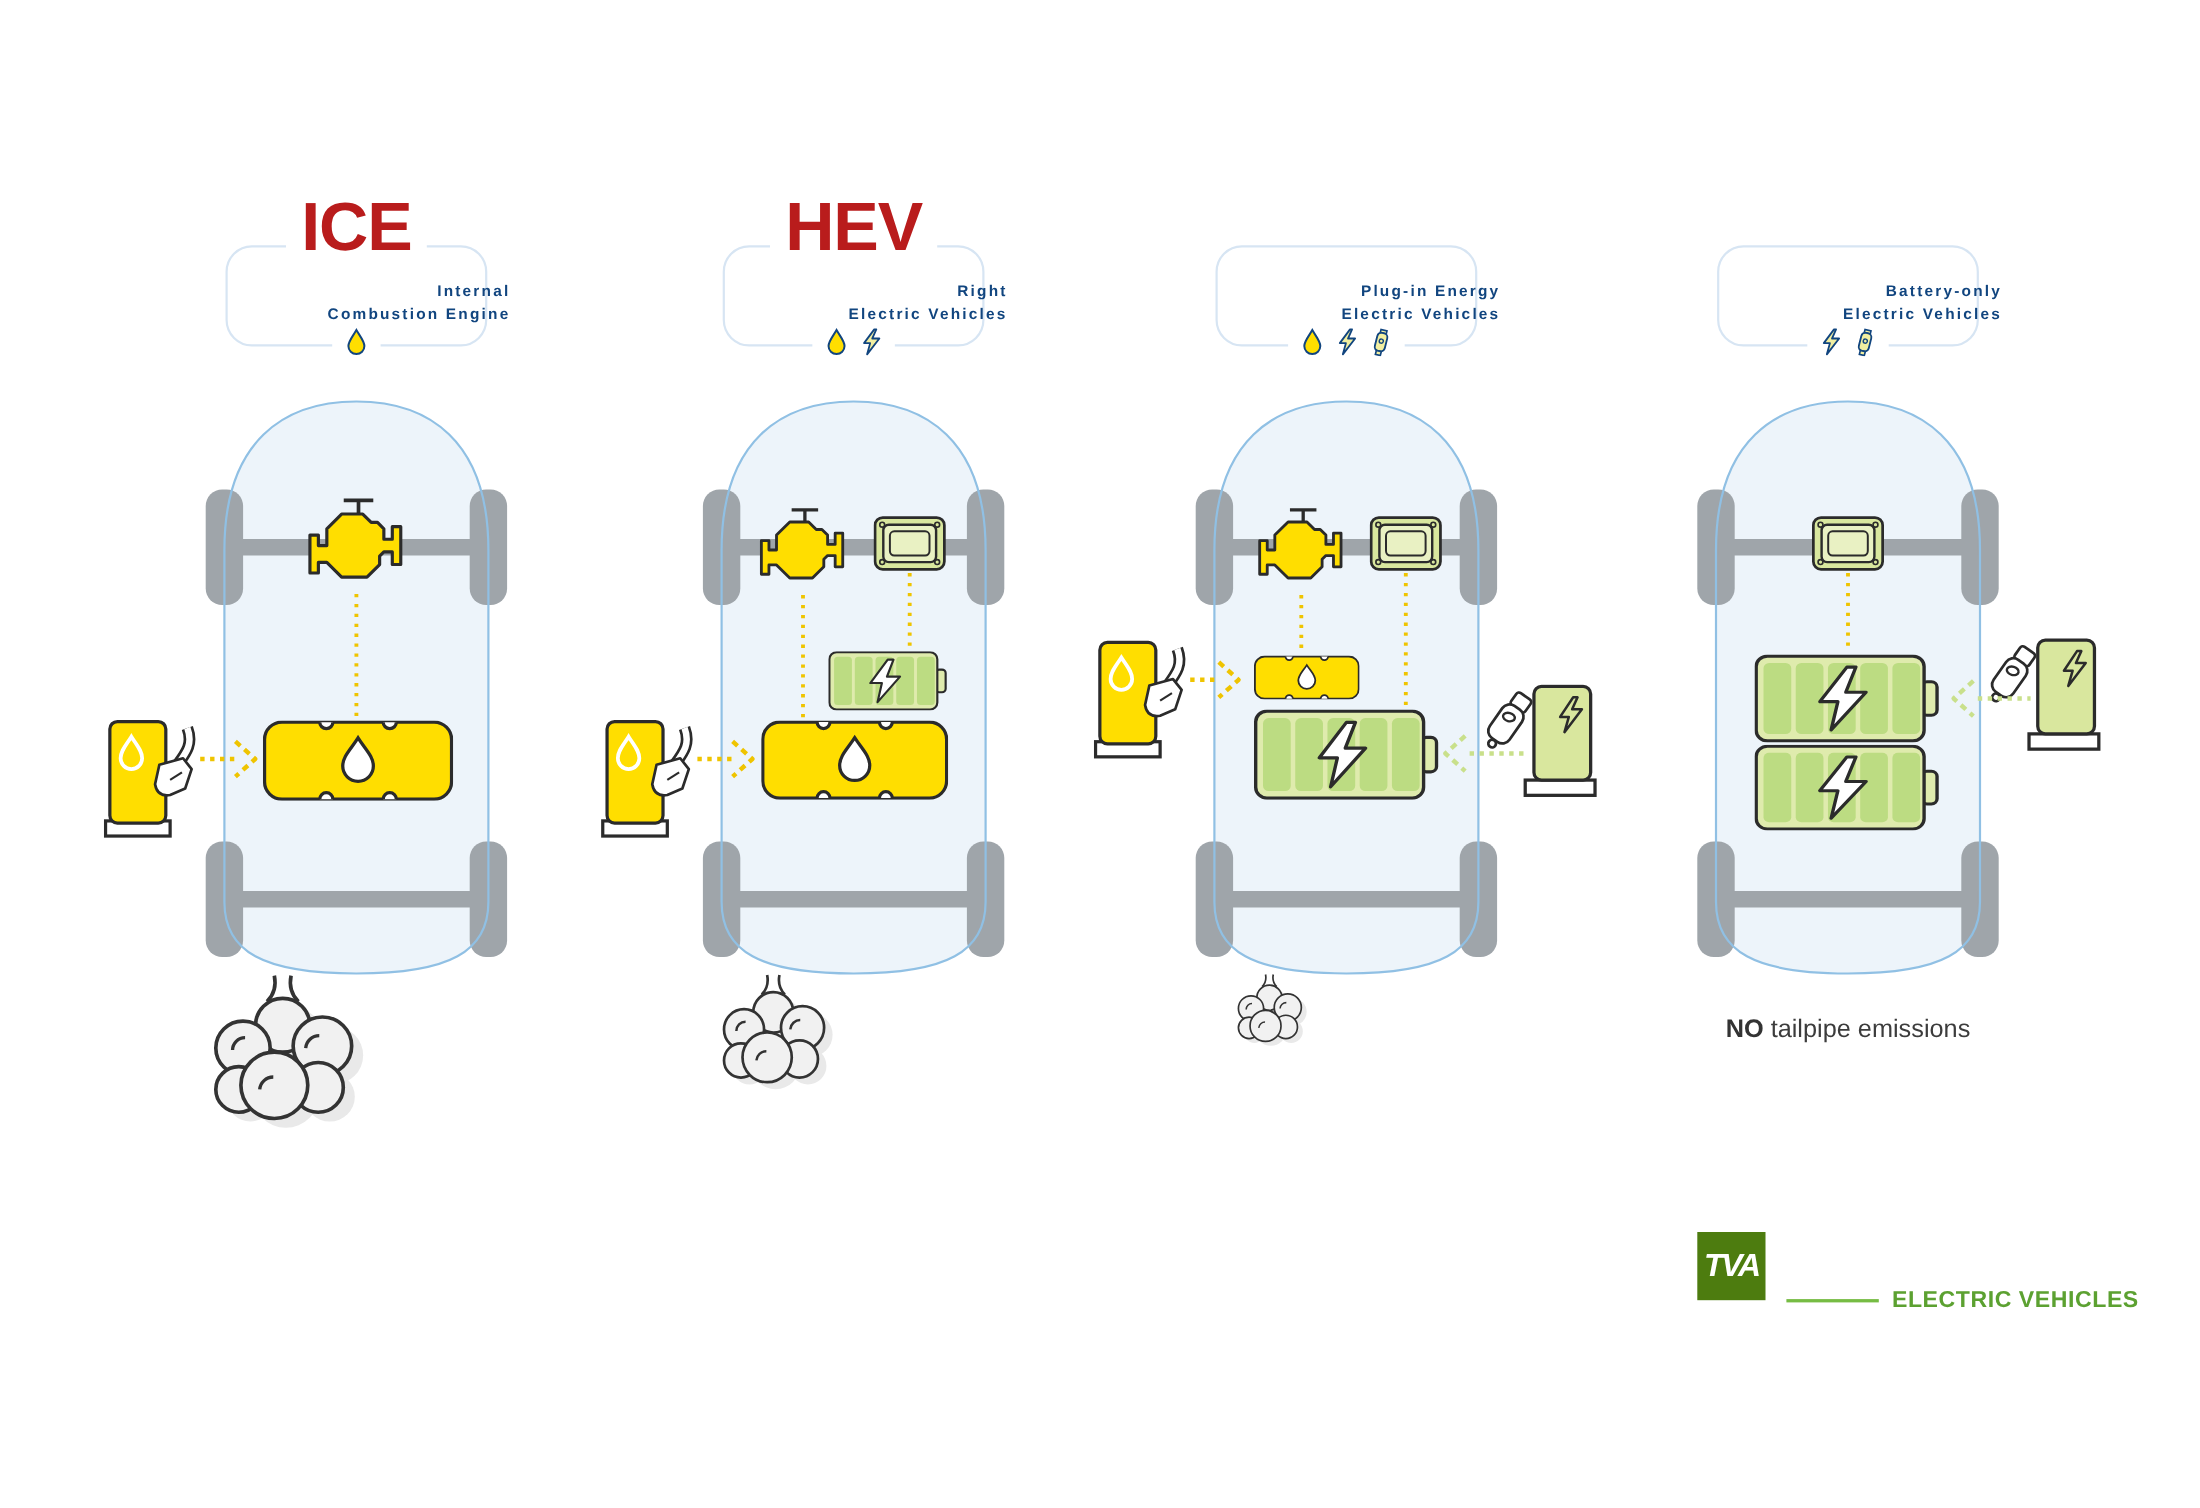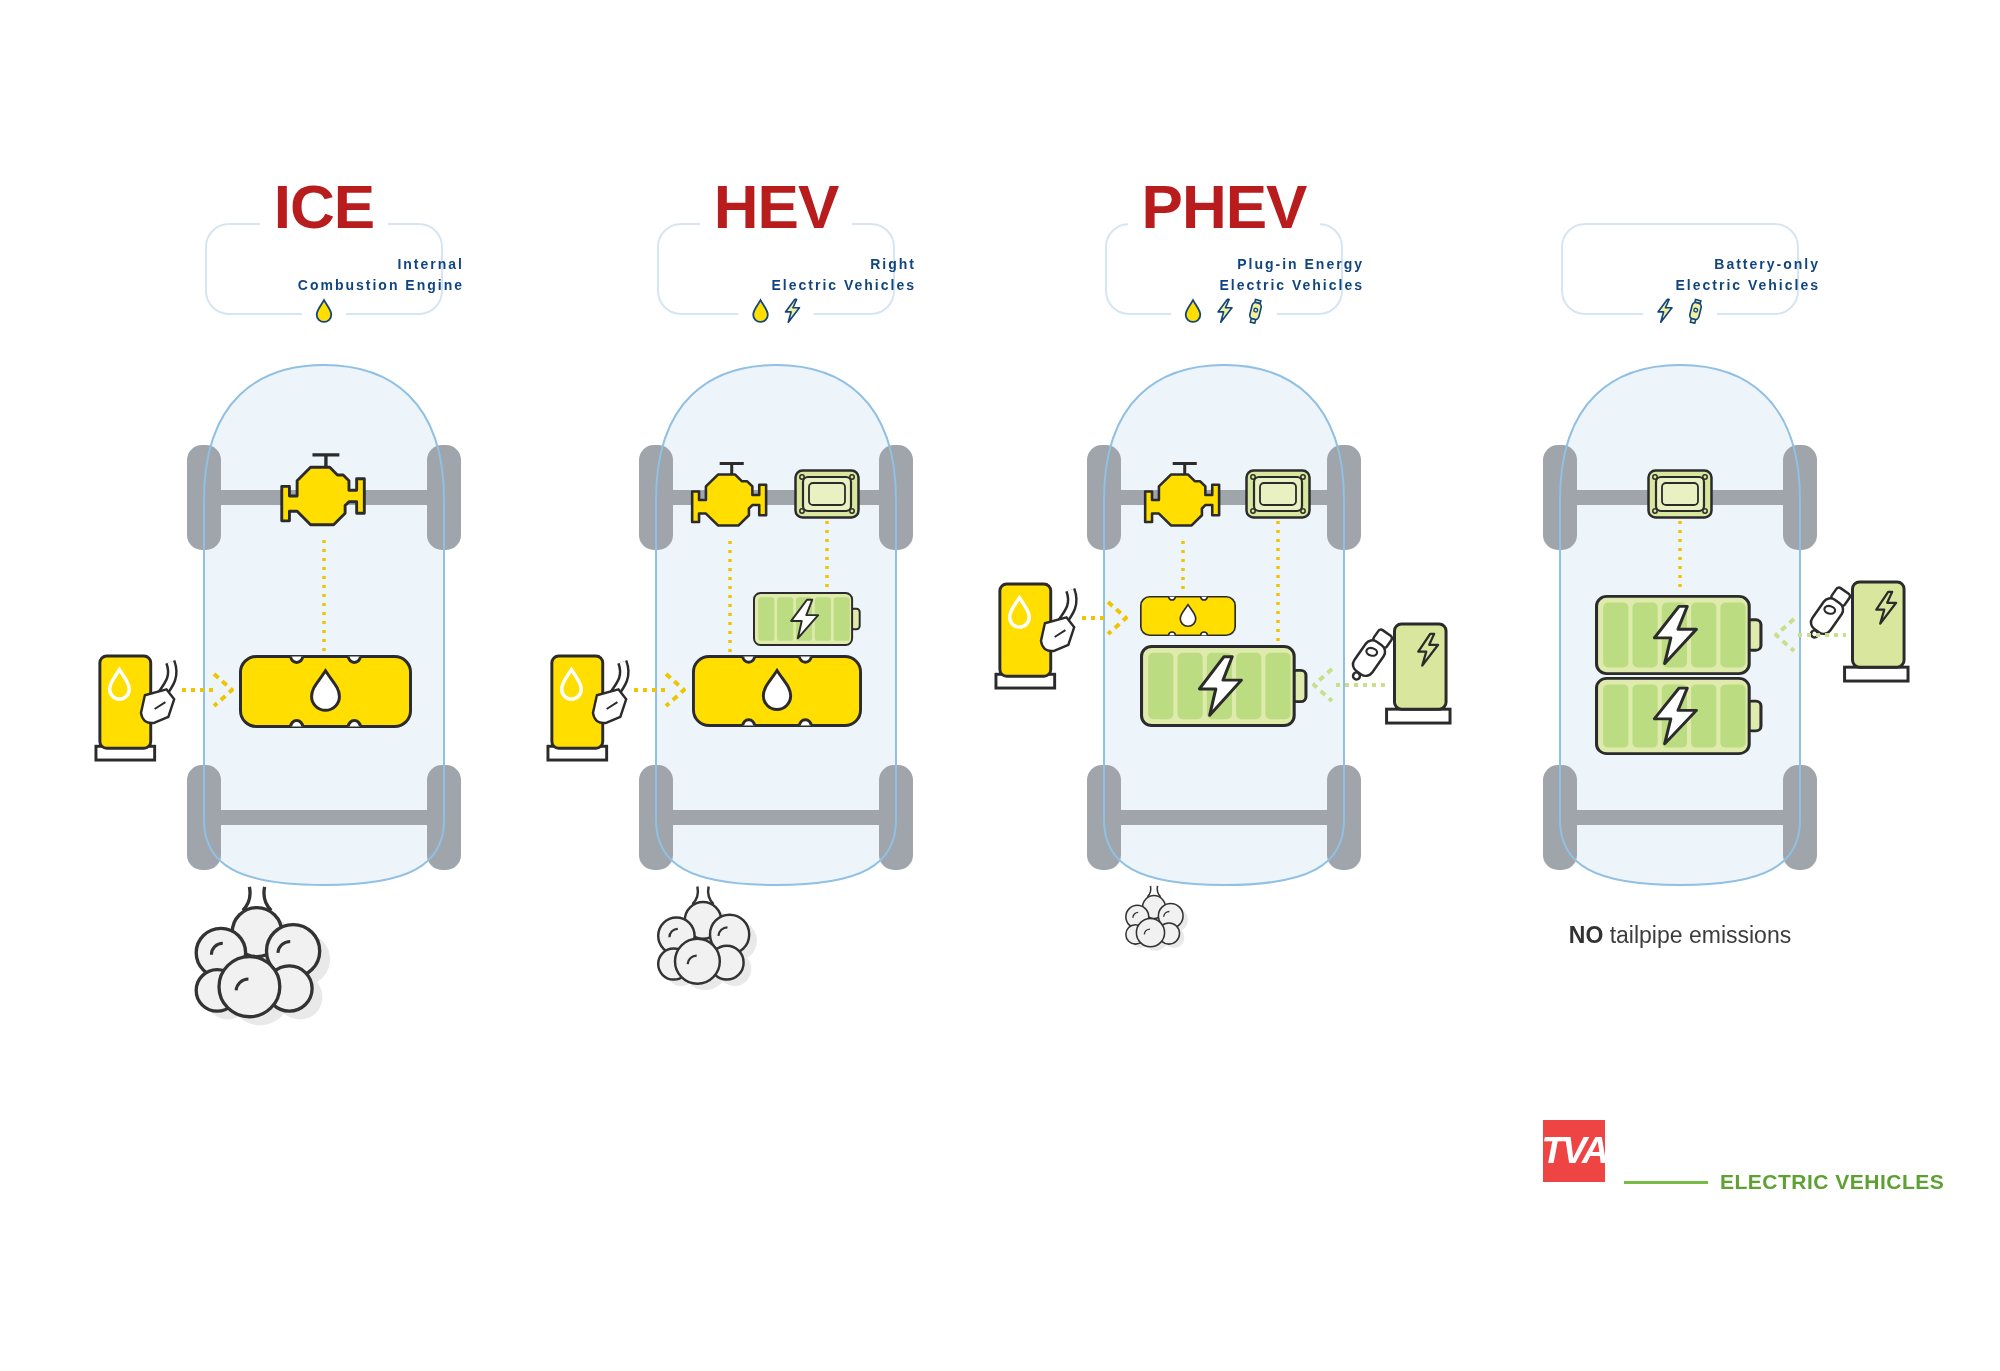--- a/index.html
+++ b/index.html
@@ -22,23 +22,23 @@
   .arrdots{stroke:#EFC400;stroke-width:4;stroke-dasharray:4 5;fill:none;}
   .arrhead{stroke:#EFC400;stroke-width:4;stroke-dasharray:6 5;fill:none;stroke-linejoin:round;}
   .garrdots{stroke:#C9E08B;stroke-width:4;stroke-dasharray:4 5;fill:none;}
   .garrhead{stroke:#C9E08B;stroke-width:4;stroke-dasharray:6 5;fill:none;stroke-linejoin:round;}
   
   .no-emissions{position:absolute;left:1565px;top:918px;width:230px;text-align:center;
                 font-size:23px;line-height:35px;color:#3C3C3C;}
   .no-emissions b{font-weight:700;color:#333;}
   
   .logo{position:absolute;left:1540px;top:1112px;width:380px;height:96px;}
-  .tva-box{position:absolute;left:3px;top:8px;width:62px;height:62px;background:#ef4444;
+  .tva-box{position:absolute;left:3px;top:8px;width:62px;height:62px;background:#4d7c0f;
            color:#fff;display:flex;align-items:center;justify-content:center;
-           font-weight:700;font-style:italic;font-size:37px;letter-spacing:-2px;}
+           font-weight:700;font-style:italic;font-size:29px;letter-spacing:-2px;}
   .wordmark{position:absolute;left:82px;top:0px;font-size:47px;font-weight:700;letter-spacing:-1px;line-height:52px;white-space:nowrap;}
   .wm-energy{color:#76BC43;}
   .wm-right{color:#2D9CDB;}
   .wm-reg{color:#2D9CDB;font-size:15px;vertical-align:20px;font-weight:700;}
   .tagline{position:absolute;left:84px;top:58px;display:flex;align-items:center;white-space:nowrap;}
   .tag-rule{display:inline-block;width:84px;height:3px;background:#76BC43;margin-right:12px;}
   .tag-text{color:#5CA131;font-size:21px;font-weight:700;letter-spacing:0.5px;}
 </style>
 </head>
 <body>
@@ -178,21 +178,20 @@
           <use href="#hdr-drop" width="20" height="26"></use>
         </svg>
       <svg width="19" height="26">
           <use href="#hdr-bolt" width="19" height="26"></use>
         </svg>
     </div>
   </div>
 
   <div class="col-header" style="left:1084px">
     <div class="badge"></div>
-    <div class="col-title">PHEV</div>
     <div class="col-sub">
       <div>Plug-in Energy</div>
       <div>Electric Vehicles</div>
     </div>
     <div class="fuel-icons">
       <svg width="20" height="26">
           <use href="#hdr-drop" width="20" height="26"></use>
         </svg>
       <svg width="19" height="26">
           <use href="#hdr-bolt" width="19" height="26"></use>

